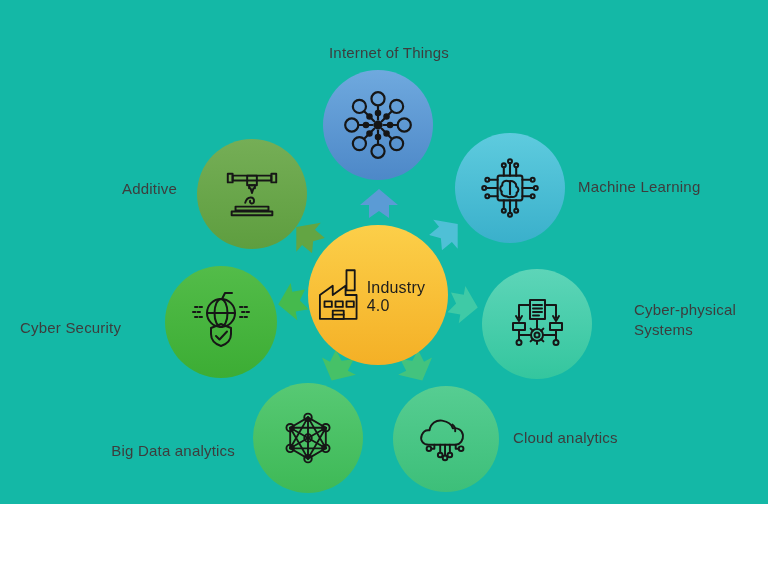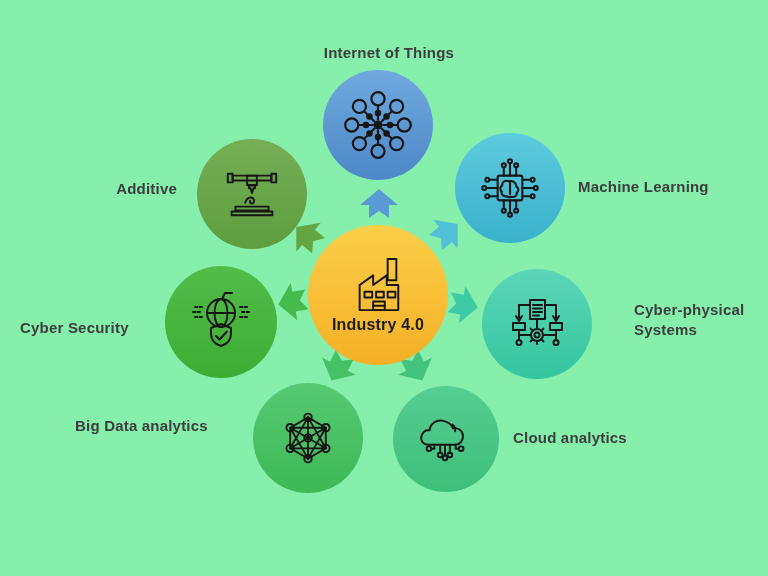--- a/index.html
+++ b/index.html
@@ -1,22 +1,22 @@
 <!DOCTYPE html>
 <html><head>
 <meta charset="utf-8">
 <style>
   html,body { margin:0; padding:0; background:#fff; }
   .canvas {
-    position:relative; width:768px; height:576px; background:#86efac;
-    font-family:"Liberation Sans", sans-serif; overflow:hidden;font-weight:bold;
+    position:relative; width:768px; height:504px; background:#14b8a6;
+    font-family:"Liberation Sans", sans-serif; overflow:hidden;
   }
   .bubble {
     position:absolute; border-radius:50%;
-    display:flex; flex-direction:column; align-items:center; justify-content:center;
+    display:flex; flex-direction:row; align-items:center; justify-content:center;
     background:linear-gradient(to bottom, var(--c1), var(--c2));
   }
   .bubble svg { stroke:#161616; fill:none; stroke-width:2; stroke-linecap:round; stroke-linejoin:round; }
   .label {
     position:absolute; font-size:15px; color:#3d3d3d; line-height:19px; letter-spacing:0.2px;
     white-space:nowrap;
   }
   .label.two-line span { display:block; }
   .center-label { font-size:16px; color:#1d1d1d; margin-top:3px; letter-spacing:0.2px; }
   .arrow { position:absolute; width:30px; height:40px; }
@@ -31,21 +31,21 @@
 
   <div class="label" style="left:578px; top:177px;">Machine Learning</div>
 
   <div class="label two-line" style="left:608px; top:300px; line-height:20px;margin-left:26px;">
     <span>Cyber-physical</span>
     <span>Systems</span>
   </div>
 
   <div class="label" style="left:513px; top:428px;">Cloud analytics</div>
 
-  <div class="label" style="left:75px; top:416px; width:160px; ">Big Data analytics</div>
+  <div class="label" style="left:75px; top:441px; width:160px; text-align:right;">Big Data analytics</div>
 
   <div class="label" style="left:20px; top:318px; width:120px; ">Cyber Security</div>
 
   <div class="label two-line" style="left:37px; top:179px; width:140px; text-align:right;">
     <span>Additive</span>
   </div>
 
   <svg class="arrow" viewBox="0 0 30 40" style="left: 364px; top: 183px; transform: rotate(-90deg); color: rgb(91, 155, 213);">
     <polygon points="0,10 13,10 13,1 29,20 13,39 13,30 0,30 7,20"></polygon>
     </svg>

